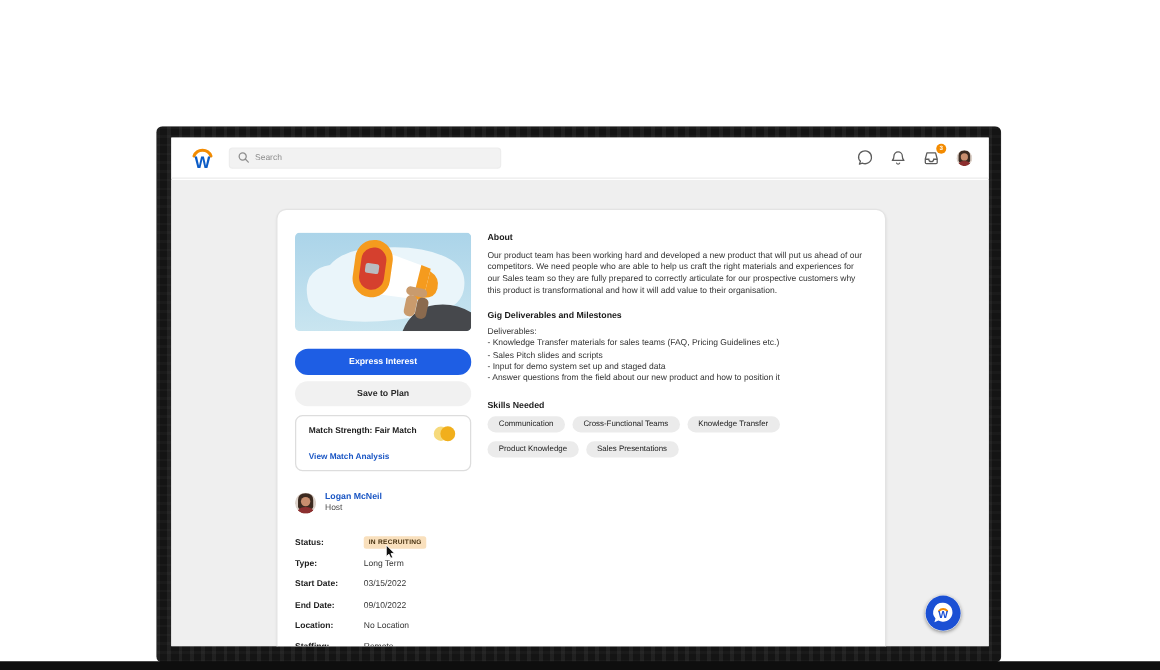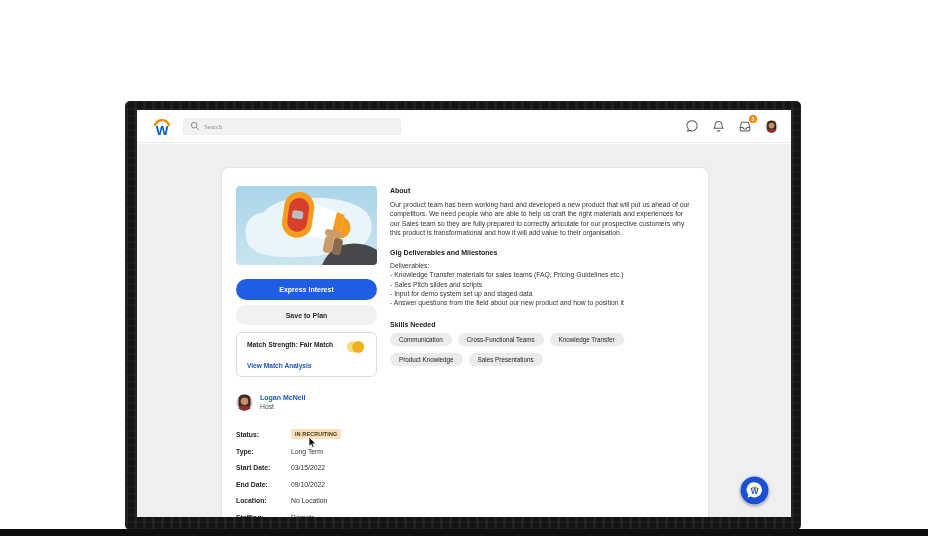--- a/index.html
+++ b/index.html
@@ -19,21 +19,21 @@
   .window { position:absolute; left:137px; top:110px; width:654px; height:407px;
             background:#ffffff; overflow:hidden; }
 
   
   .topbar { position:absolute; left:0; top:0; width:654px; height:33px; background:#fff;
             border-bottom:1px solid #ececec; display:flex; align-items:center; padding:0 13px 0 14px; }
   .logo { margin-right:10px; display:flex; align-items:center; }
   .search { width:218px; height:17px; background:#f2f2f2; border:1px solid #ededed; border-radius:3px;
             display:flex; align-items:center; padding:0 6px; gap:4px; }
   .search input { border:none; outline:none; background:transparent; font-size:6.8px; color:#555;
-                  font-family:Liberation Serif, serif; width:180px; }
+                  font-family:Liberation Sans, sans-serif; width:180px; }
   .search input::placeholder { color:#8d8d8d; }
   .topbar-spacer { flex:1; }
   .topbar-icons { display:flex; align-items:center; gap:13px; }
   .icon-btn { position:relative; display:flex; align-items:center; cursor:pointer; }
   .badge { position:absolute; top:-4px; right:-5px; min-width:8px; height:8px; border-radius:50%;
            background:#f38b00; color:#fff; font-size:5px; font-weight:bold;
            display:flex; align-items:center; justify-content:center; }
   .avatar-sm { width:13px; height:13px; border-radius:50%; overflow:hidden; }
 
   

